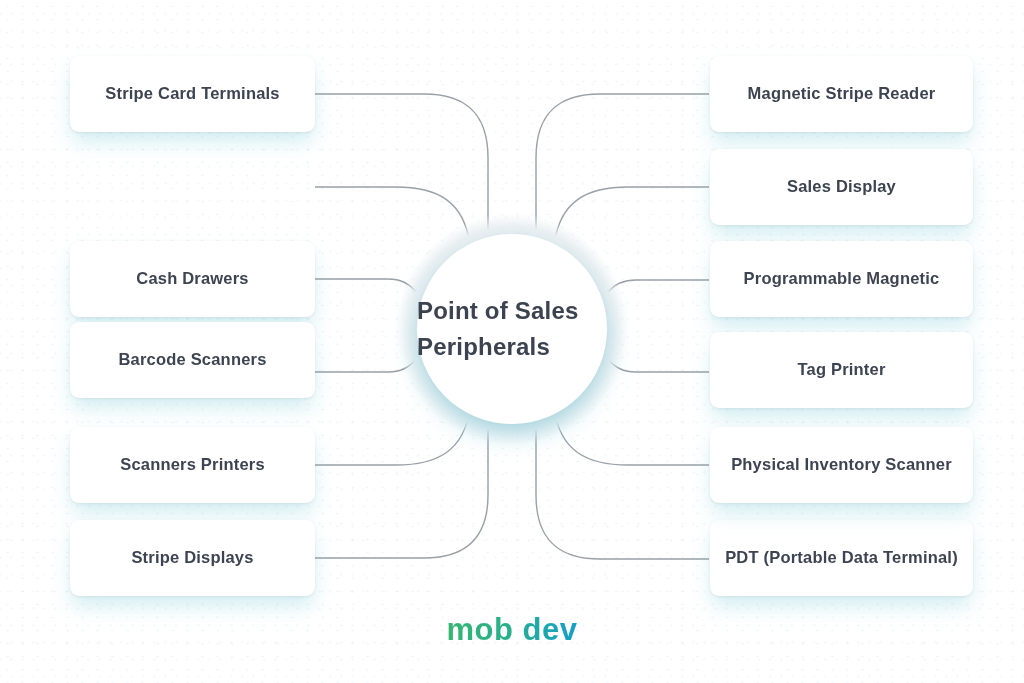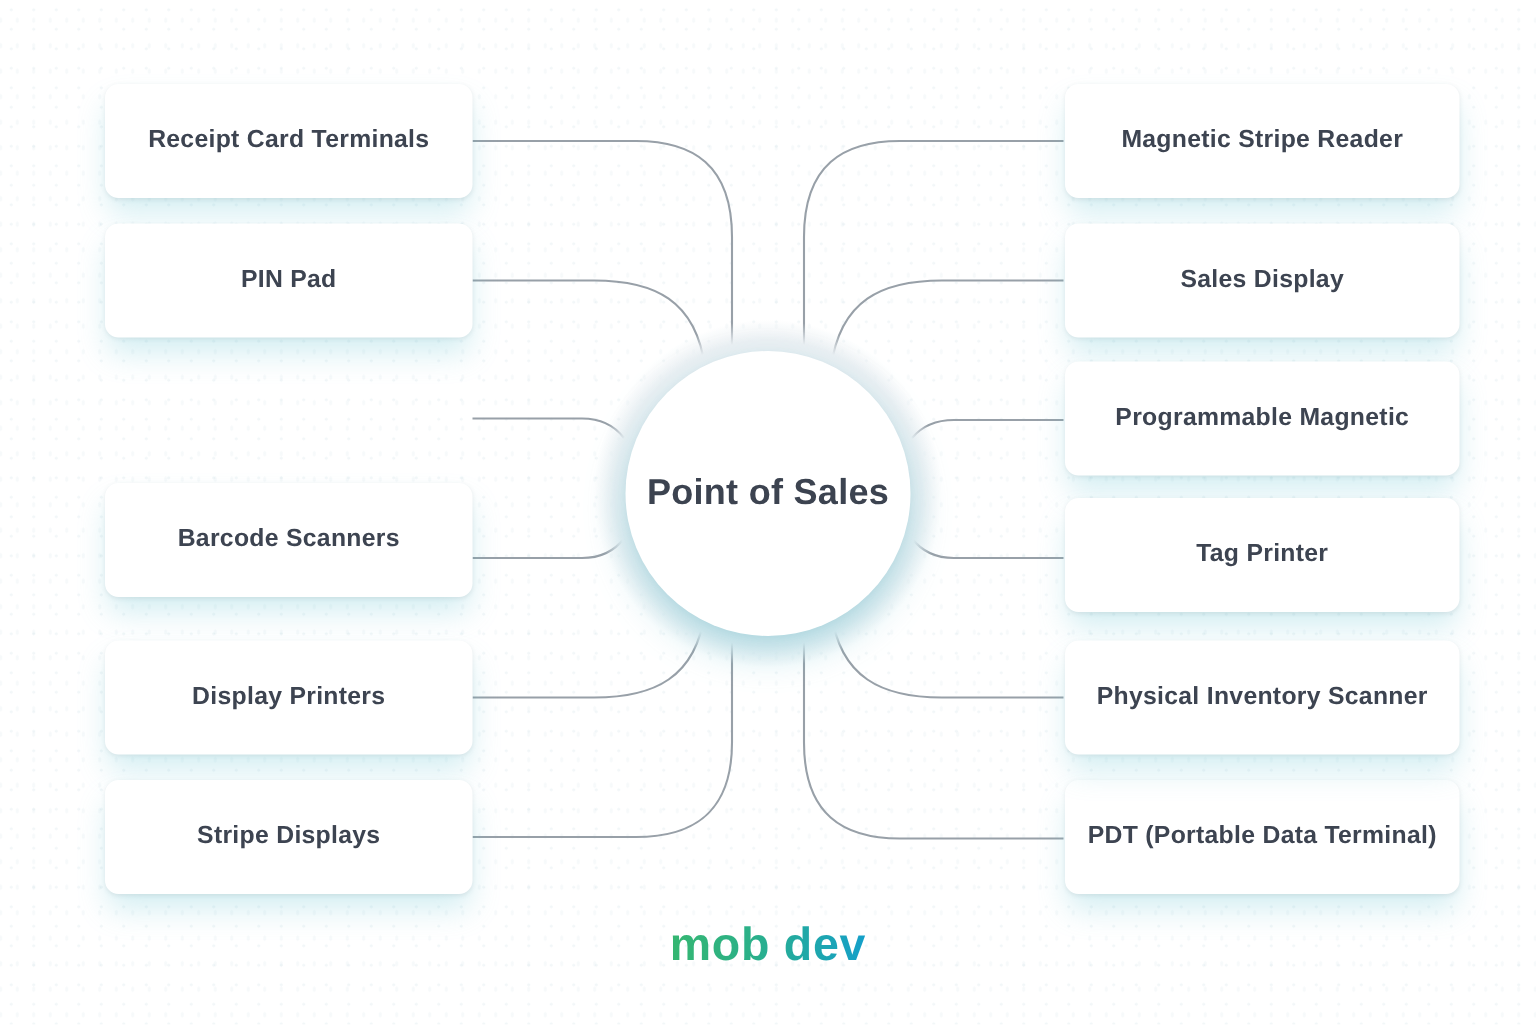--- a/index.html
+++ b/index.html
@@ -43,21 +43,21 @@
     position:absolute;left:396px;top:213px;
     width:232px;height:232px;border-radius:50%;
     background:radial-gradient(closest-side,#eef1f4 88%,rgba(238,241,244,0));
   }
   .hub{
     position:absolute;left:417px;top:234px;
     width:190px;height:190px;border-radius:50%;
     background:#ffffff;
     box-shadow:0 10px 26px rgba(103,195,209,0.48),
                0 2px 6px rgba(120,140,150,0.10);
-    display:flex;align-items:center;justify-content:center;
+    display:flex;flex-direction:column;justify-content:center;
   }
   .hub span{
     font-size:24px;font-weight:700;color:#3c4350;
     line-height:1.5;letter-spacing:0.2px;
   }
 
   .logo{
     position:absolute;left:0;right:0;top:612px;
     text-align:center;
   }
@@ -86,30 +86,30 @@
 
     <path d="M709,94 H600 C562,94 536,110 536,158 V240"></path>
     <path d="M709,187 H628 C588,187 560,200 554,245"></path>
     <path d="M709,280 H636 Q618,280 608,292"></path>
     <path d="M709,372 H636 Q618,372 608,359"></path>
     <path d="M709,465 H628 C588,465 560,452 554,408"></path>
     <path d="M709,559 H600 C562,559 536,543 536,495 V412"></path>
   </svg>
 
   <div class="node left" style="top:56px">
-    <span>Receipt Card Terminals</span>
+    <span>Stripe Card Terminals</span>
   </div>
-  <div class="node left" style="top:149px">
-    <span>PIN Pad</span>
+  <div class="node left" style="top:241px">
+    <span>Cash Drawers</span>
   </div>
   <div class="node left" style="top:322px">
     <span>Barcode Scanners</span>
   </div>
   <div class="node left" style="top:427px">
-    <span>Display Printers</span>
+    <span>Scanners Printers</span>
   </div>
   <div class="node left" style="top:520px">
     <span>Stripe Displays</span>
   </div>
 
   <div class="node right" style="top:56px">
     <span>Magnetic Stripe Reader</span>
   </div>
   <div class="node right" style="top:149px">
     <span>Sales Display</span>
@@ -123,19 +123,20 @@
   <div class="node right" style="top:520px">
     <span>PDT (Portable Data Terminal)</span>
   </div>
   <div class="node right" style="top:427px">
     <span>Physical Inventory Scanner</span>
   </div>
 
   <div class="halo"></div>
   <div class="hub">
     <span>Point of Sales</span>
+    <span>Peripherals</span>
   </div>
 
   <div class="logo">
     <span class="logo-word"><span>mob</span><span class="slant">i</span><span>dev</span></span>
   </div>
 
 </div>
 
 </body></html>

